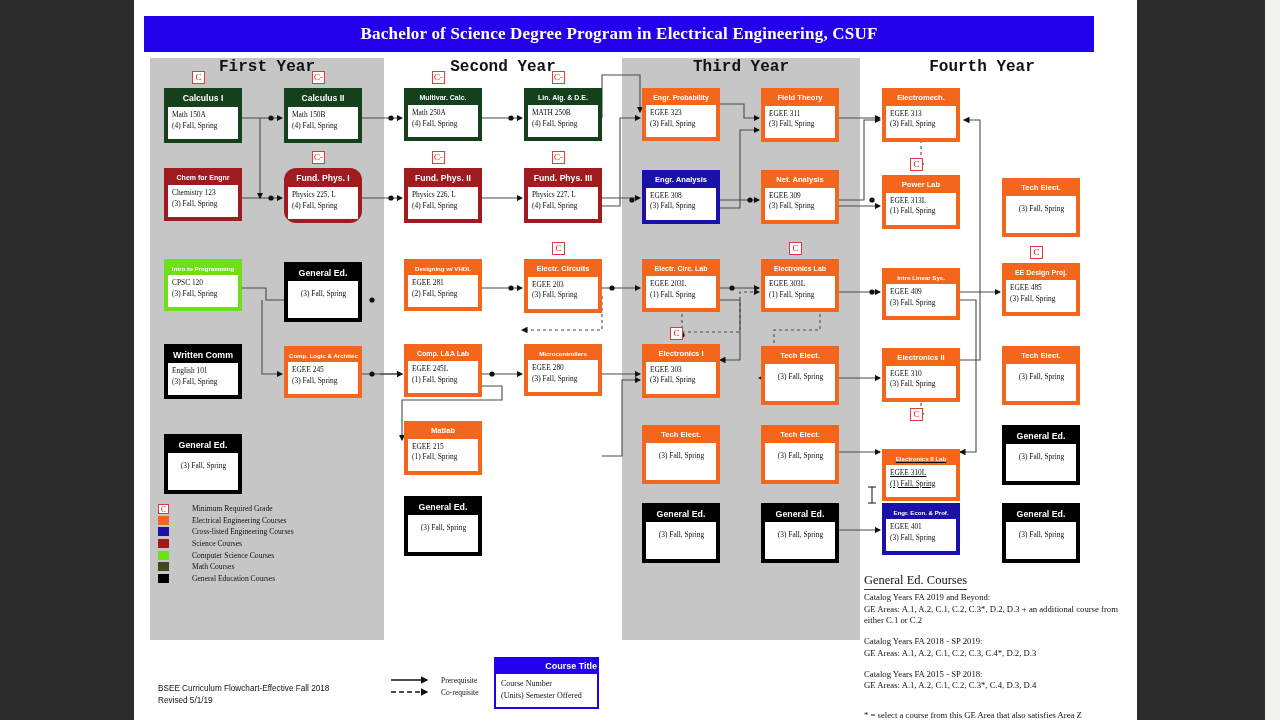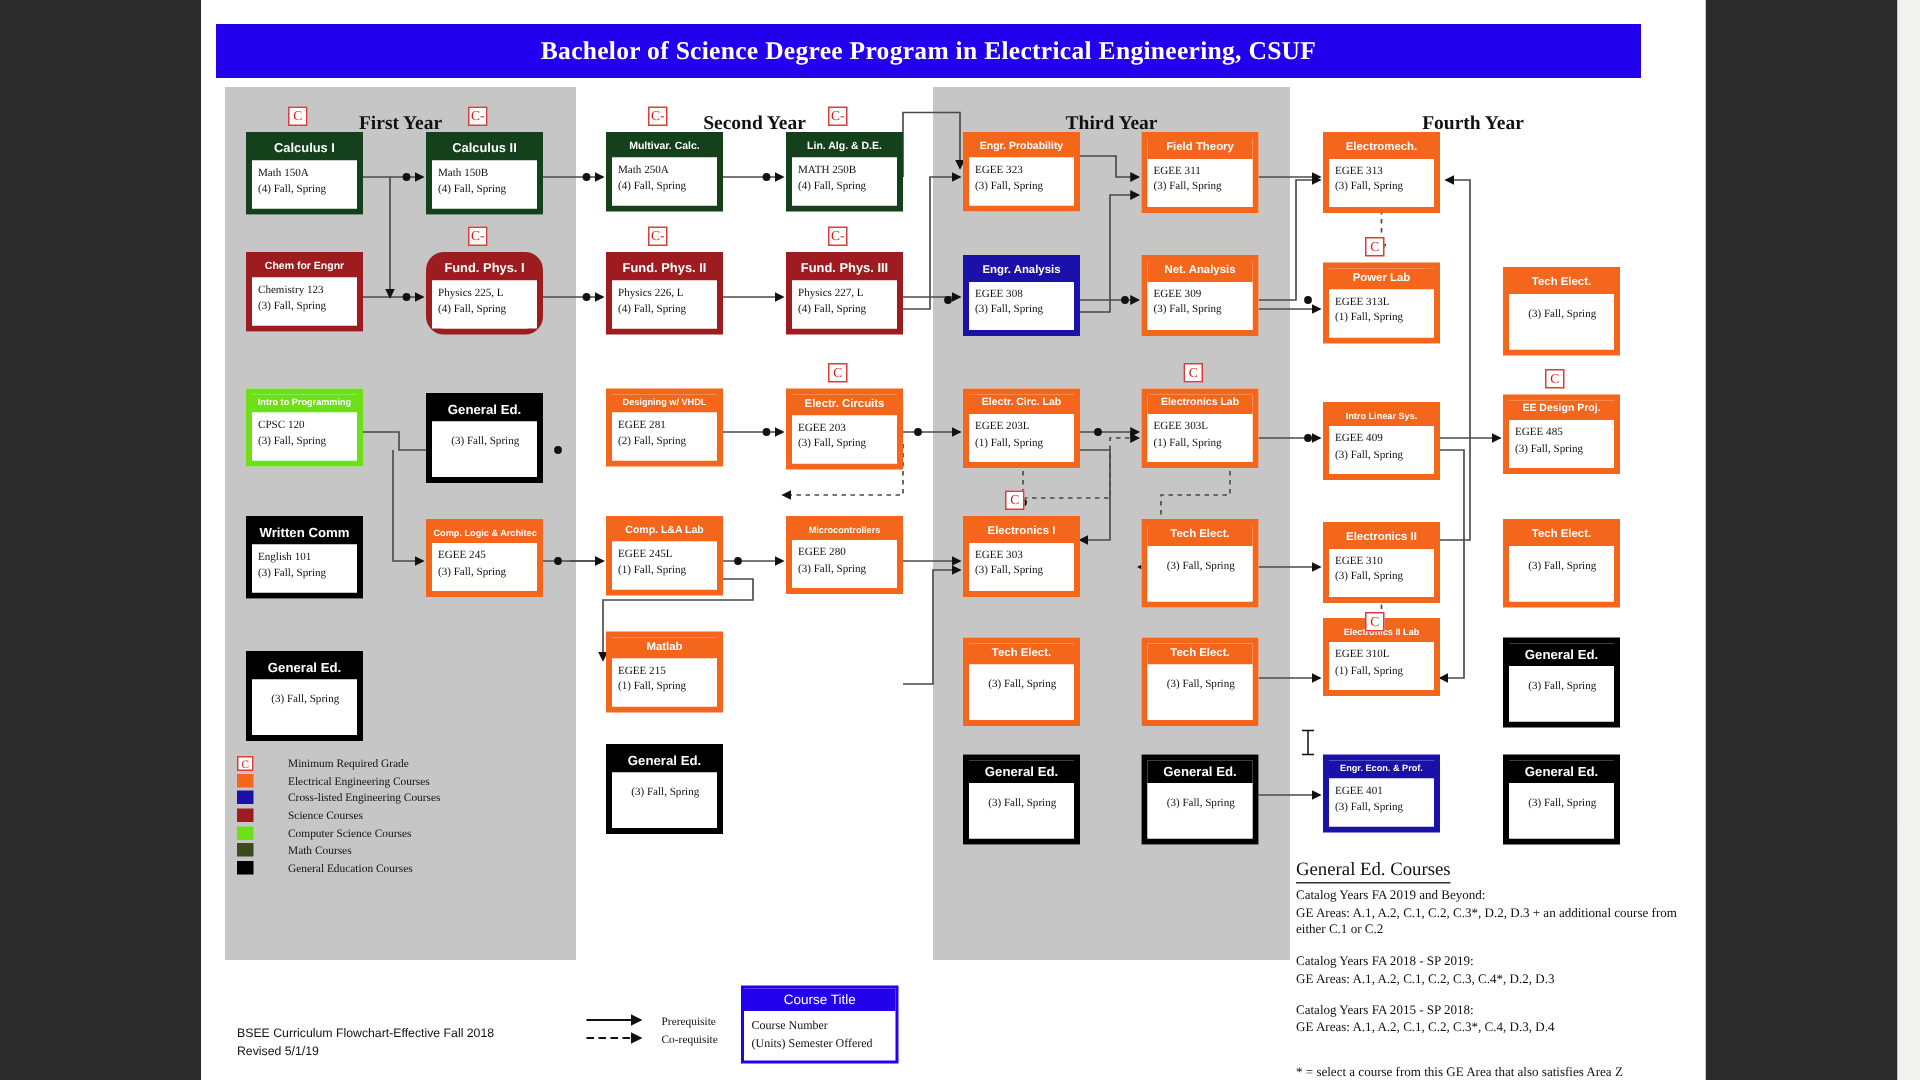--- a/index.html
+++ b/index.html
@@ -15,22 +15,22 @@
   
   #banner{position:absolute;left:10px;top:16px;width:950px;height:36px;background:#2200ee;
     display:flex;align-items:center;justify-content:center;}
   #banner span{color:#ffffff;font-family:"Liberation Serif",serif;font-weight:bold;font-size:17px;letter-spacing:.2px;}
 
   
   .yearcol{position:absolute;background:#c6c6c6;}
   #col1{left:16px;top:58px;width:234px;height:582px;}
   #col3{left:488px;top:58px;width:238px;height:582px;}
 
-  .yearlabel{position:absolute;top:74px;height:16px;line-height:16px;text-align:center;
-    font-family:Liberation Serif, serif;font-weight:bold;font-size:13px;color:#111;}
+  .yearlabel{position:absolute;top:59px;height:16px;line-height:16px;text-align:center;
+    font-family:Liberation Mono, monospace;font-weight:bold;font-size:16px;color:#111;}
 
   
   .box{position:absolute;width:78px;box-sizing:border-box;border:4px solid #3b82f6;background:#ffffff;}
   .box .hdr{font-family:"Liberation Sans",sans-serif;font-weight:bold;color:#ffffff;
     text-align:center;line-height:1.15;padding:2px 1px 3px;overflow:hidden;white-space:nowrap;}
   .box .body{background:#ffffff;padding:3px 3px 4px 4px;font-family:"Liberation Serif",serif;
     font-size:7.4px;color:#111;line-height:1.45;min-height:25px;}
   .box .body.center{text-align:center;padding-top:8px;}
 
   
@@ -59,21 +59,21 @@
     color:#d21c1c;font-size:7.5px;line-height:9px;}
   .lg-txt{font-family:"Liberation Serif",serif;font-size:7.6px;color:#111;padding-left:16px;}
 
   
   #footnote{position:absolute;left:24px;top:683px;font-family:"Liberation Sans",sans-serif;
     font-size:8.2px;color:#111;line-height:1.5;}
   #arrowkey{position:absolute;left:255px;top:674px;width:130px;}
   .ak-row{display:flex;align-items:center;height:12px;}
   .ak-txt{font-family:"Liberation Serif",serif;font-size:7.6px;color:#111;margin-left:6px;}
   #sample{position:absolute;left:360px;top:657px;width:105px;box-sizing:border-box;border:2px solid #2200ee;background:#fff;}
-  #sample .hdr{background:#2200ee;color:#fff;font-weight:normal;font-size:9px;text-align:center;padding:2px 0 3px;}
+  #sample .hdr{background:#2200ee;color:#fff;font-weight:bold;font-size:9px;text-align:right;padding:2px 0 3px;}
   #sample .body{padding:4px 4px 6px 5px;font-family:"Liberation Serif",serif;font-size:8px;line-height:1.45;color:#111;}
 
   
   #genotes{position:absolute;left:730px;top:570px;width:268px;font-family:"Liberation Serif",serif;color:#111;}
   #genotes h3{margin:0 0 2px 0;font-size:12.5px;font-weight:normal;border-bottom:1px solid #333;display:inline-block;padding-bottom:1px;}
   #genotes p{margin:0;font-size:8.7px;line-height:1.35;}
   #genotes .gap{height:9px;}
 </style>
 </head>
 <body>
@@ -403,21 +403,21 @@
           <div class="body center">
             <div>(3) Fall, Spring</div>
           </div>
         </div>
         <div class="box c-ee" style="left: 627px; top: 425px;">
           <div class="hdr">Tech Elect.</div>
           <div class="body center">
             <div>(3) Fall, Spring</div>
           </div>
         </div>
-        <div class="box c-ee" style="left: 748px; top: 412px;">
+        <div class="box c-ee" style="left: 748px; top: 449px; text-decoration: underline;">
           <div class="hdr sm">Electronics II Lab</div>
           <div class="body">
             <div>EGEE 310L</div>
             <div>(1) Fall, Spring</div>
           </div>
         </div>
         <div class="box c-ge" style="left: 868px; top: 425px;">
           <div class="hdr">General Ed.</div>
           <div class="body center">
             <div>(3) Fall, Spring</div>

